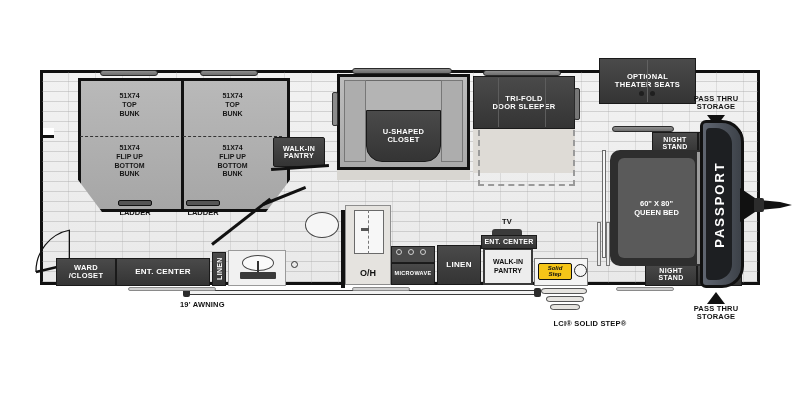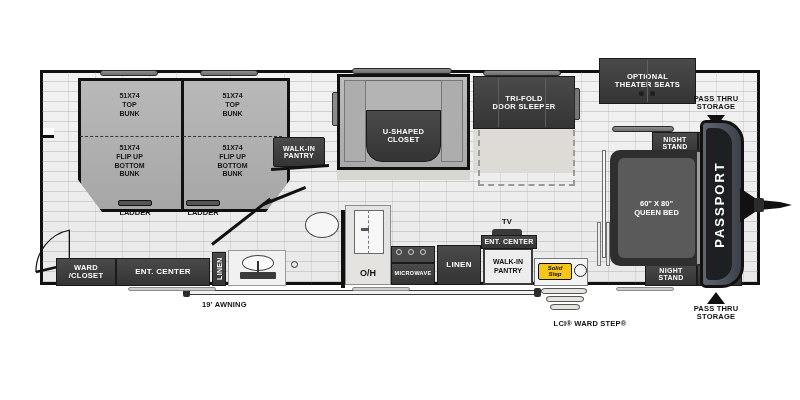--- a/index.html
+++ b/index.html
@@ -284,28 +284,28 @@
 
   <div class="abs" style="left:534px;top:258px;width:54px;height:28px;background:#f4f4f4;border:1px solid #7a7a7a;"></div>
   <div class="abs" id="stepbadge">
     <span style="white-space:pre;">Solid
 Step</span>
   </div>
   <div class="abs" style="left:574px;top:264px;width:13px;height:13px;border:1.5px solid #222;border-radius:50%;"></div>
   <div class="abs" style="left:541px;top:288px;width:46px;height:6px;background:#e6e4e0;border:1px solid #555;border-radius:6px/4px;"></div>
   <div class="abs" style="left:546px;top:296px;width:38px;height:6px;background:#e6e4e0;border:1px solid #555;border-radius:6px/4px;"></div>
   <div class="abs" style="left:550px;top:304px;width:30px;height:6px;background:#e6e4e0;border:1px solid #555;border-radius:6px/4px;"></div>
-  <div class="abs lbl callout" style="left:520px;top:320px;width:140px;">LCI® WARD STEP®</div>
+  <div class="abs lbl callout" style="left:520px;top:320px;width:140px;">LCI® SOLID STEP®</div>
 
 
   <div class="abs" style="left:597px;top:222px;width:4px;height:44px;background:#e9e9e9;border:1px solid #777;"></div>
   <div class="abs" style="left:606px;top:222px;width:4px;height:44px;background:#e9e9e9;border:1px solid #777;"></div>
 
   <div class="abs" style="left:183px;top:290px;width:358px;height:5px;background:#f2f2f2;border:1px solid #3a3a3a;border-radius:2px;"></div>
   <div class="abs" style="left:183px;top:288px;width:7px;height:9px;background:#2b2b2b;border-radius:2px;"></div>
   <div class="abs" style="left:534px;top:288px;width:7px;height:9px;background:#2b2b2b;border-radius:2px;"></div>
-  <div class="abs lbl callout" style="left:180px;top:301px;width:90px;text-align:left;margin-left:22px;">19' AWNING</div>
+  <div class="abs lbl callout" style="left:180px;top:301px;width:90px;text-align:left;">19' AWNING</div>
 
   <div class="abs" style="left:128px;top:287px;width:88px;height:4px;background:#cfcfcf;border:1px solid #8a8a8a;border-radius:2px;"></div>
   <div class="abs" style="left:352px;top:287px;width:58px;height:4px;background:#cfcfcf;border:1px solid #8a8a8a;border-radius:2px;"></div>
   <div class="abs" style="left:616px;top:287px;width:58px;height:4px;background:#cfcfcf;border:1px solid #8a8a8a;border-radius:2px;"></div>
 
 </div>
 
 </body></html>

